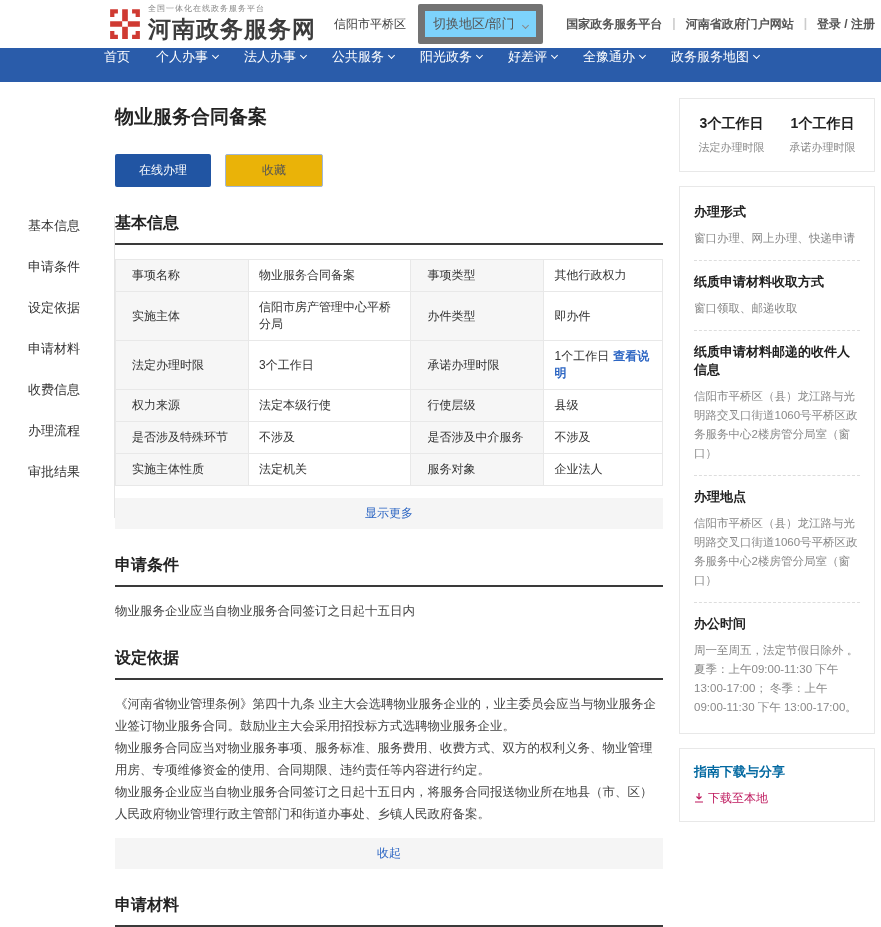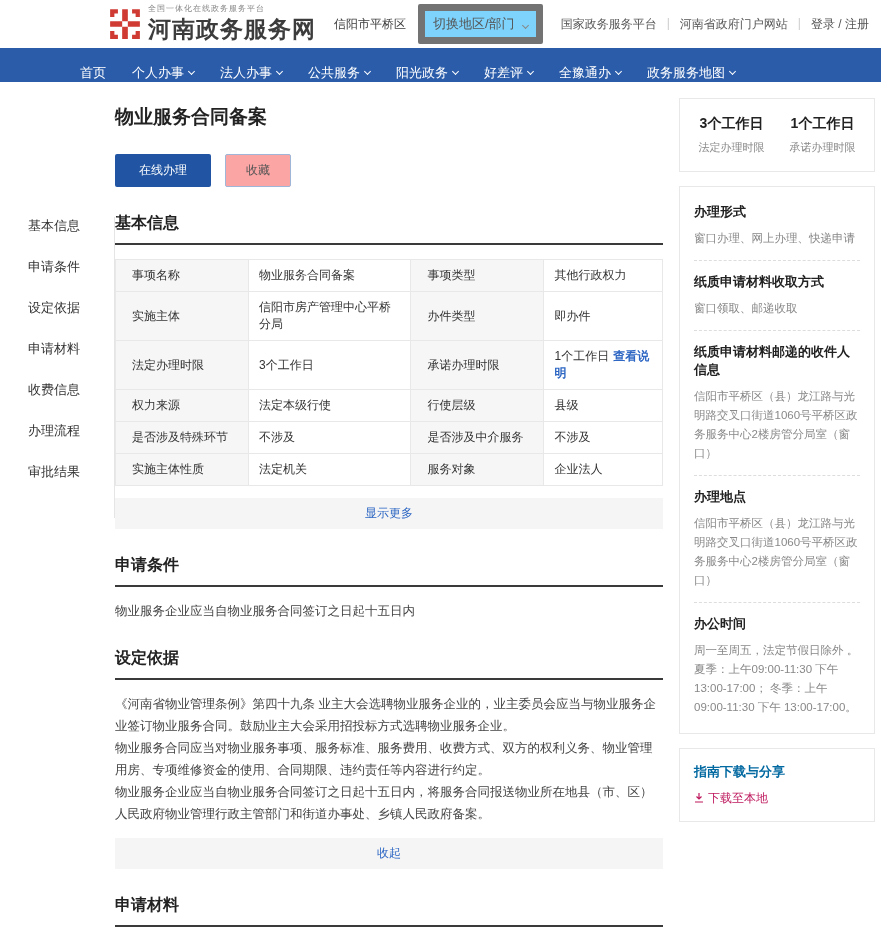--- a/index.html
+++ b/index.html
@@ -1,52 +1,52 @@
 <!DOCTYPE html>
 <html><head>
 <meta charset="utf-8">
 <style>
   * { margin:0; padding:0; box-sizing:border-box; }
   html,body { width:881px; height:927px; overflow:hidden; background:#fff;
     font-family:"Liberation Sans", sans-serif; color:#333; }
   a { text-decoration:none; cursor:pointer; }
 
   
-  .top-header { height:48px; display:flex; align-items:center; padding-left:108px; padding-right:12px; background:#fff; }
+  .top-header { height:48px; display:flex; align-items:center; padding-left:108px; padding-right:6px; background:#fff; }
   .logo-wrap { display:flex; align-items:center; }
   .logo-svg { width:34px; height:34px; margin-right:6px; }
   .logo-text .small { font-size:8px; color:#888; letter-spacing:1px; }
   .logo-text .big { font-size:23px; font-weight:bold; color:#3c3c3c; letter-spacing:1px; }
   .region { font-size:12px; color:#3c3c3c; margin-left:18px; font-weight:normal; }
   .switch-btn { margin-left:12px; font-size:13px; color:#555; background:#7dd3fc;
     border:7px solid #737373; border-radius:2px; padding:4px 8px; cursor:pointer; }
-  .hdr-right { margin-left:auto; display:flex; align-items:flex-start; font-size:12px; color:#555; }
+  .hdr-right { margin-left:auto; display:flex; align-items:flex-start; font-size:12px; color:#555;font-weight:bold; }
   .hdr-right a { color:#555; }
   .hdr-sep { color:#ccc; margin:0 10px; }
 
   
-  .main-nav { height:34px; background:#2a5caa; display:flex; align-items:flex-end; padding-left:80px; padding-right:6px; }
+  .main-nav { height:34px; background:#2a5caa; display:flex; align-items:flex-start; padding-left:104px; padding-right:6px; }
   .nav-item { color:#fff; font-size:13px; margin-right:26px; display:flex; align-items:center; cursor:pointer; white-space:nowrap; }
   .chev { display:inline-block; width:5px; height:5px; border-right:1px solid currentColor;
     border-bottom:1px solid currentColor; transform:rotate(45deg); margin-left:5px; margin-top:-3px; }
 
   
   .layout { display:flex; padding-left:10px; }
   .rail { width:105px; padding-top:135px; }
   .rail-inner { border-right:1px solid #e5e5e5; padding-left:18px; padding-bottom:14px; }
   .rail-item { display:block; font-size:13px; color:#333; margin-bottom:23px; cursor:pointer; }
   .center { width:548px; padding-top:16px; }
   .rightcol { width:196px; margin-left:16px; padding-top:16px; }
 
   
   .page-title { font-size:19px; font-weight:bold; color:#222; margin:6px 0 24px 0; }
   .actions { display:flex; margin-bottom:26px; }
   .btn-primary { background:#2155a3; color:#fff; border:none; font-size:12px; padding:7px 24px;
     border-radius:2px; cursor:pointer; font-family:"Liberation Sans", sans-serif; }
-  .btn-secondary { background:#fca5a5; color:#555; border:1px solid #9fb6d8; font-size:12px; padding:7px 20px;
+  .btn-secondary { background:#eab308; color:#555; border:1px solid #9fb6d8; font-size:12px; padding:7px 36px;
     border-radius:2px; margin-left:14px; cursor:pointer; font-family:"Liberation Sans", sans-serif; }
 
   
   .section-h { font-size:16px; font-weight:bold; color:#222; padding-bottom:9px;
     border-bottom:2px solid #3a3a3a; margin-bottom:14px; }
   .section { margin-bottom:26px; }
 
   
   table.info { width:100%; border-collapse:collapse; font-size:12px; }
   table.info td { border:1px solid #e8e8e8; padding:7px 10px; }

